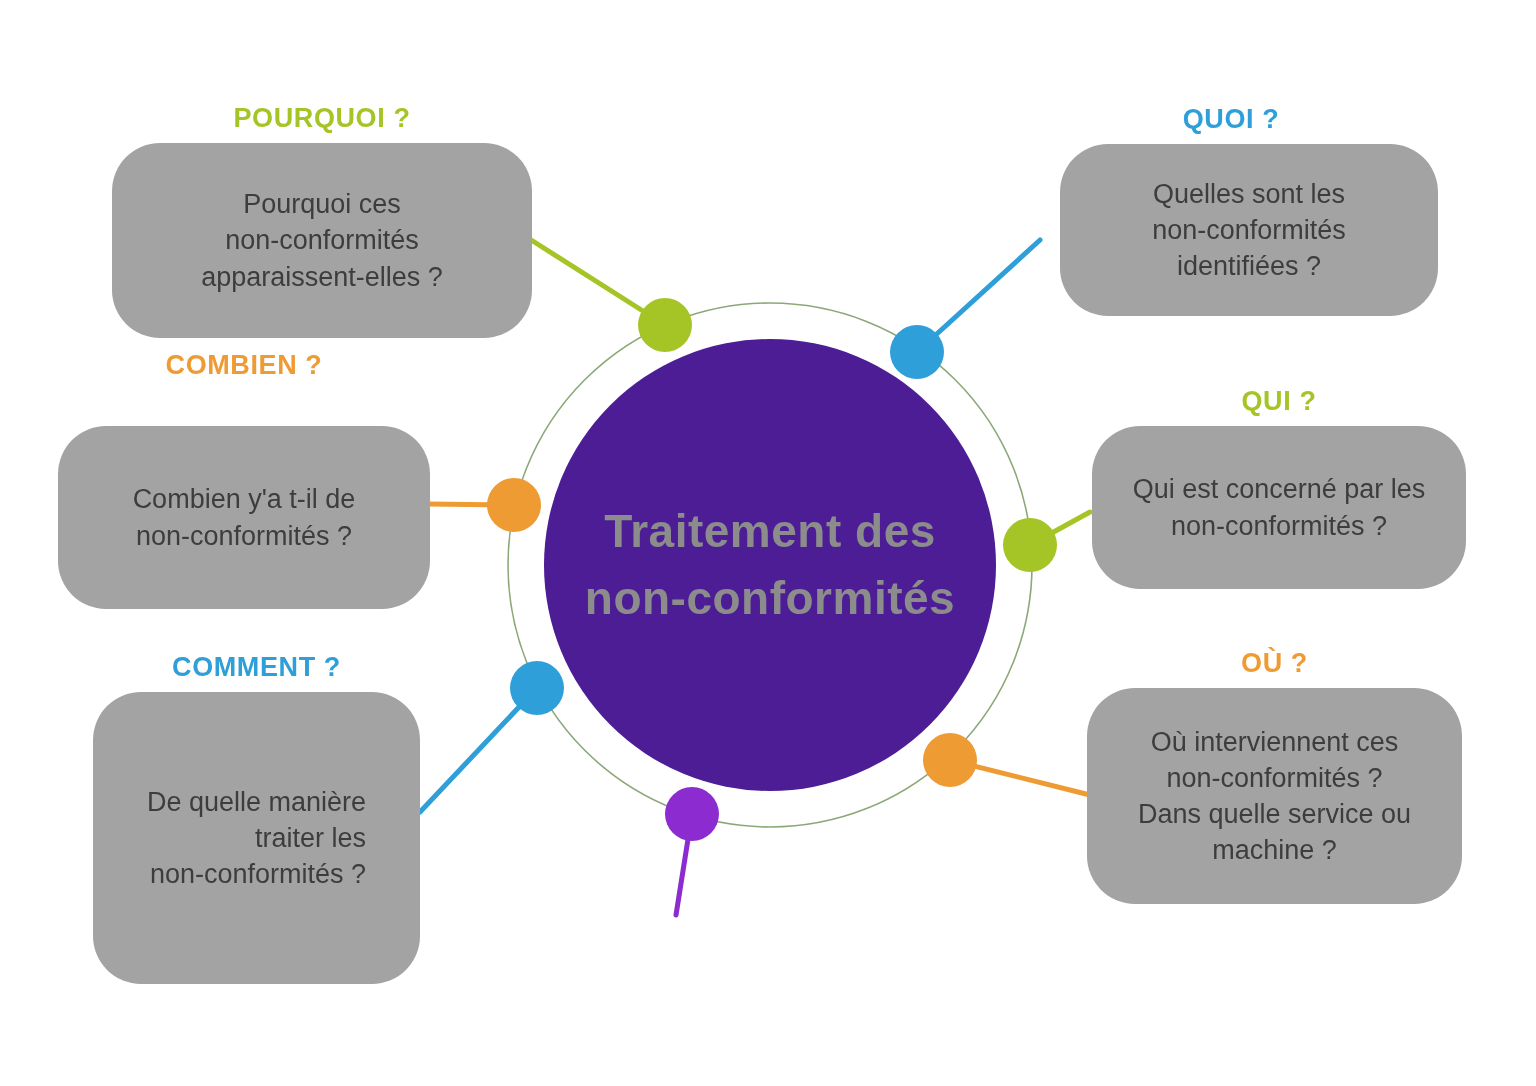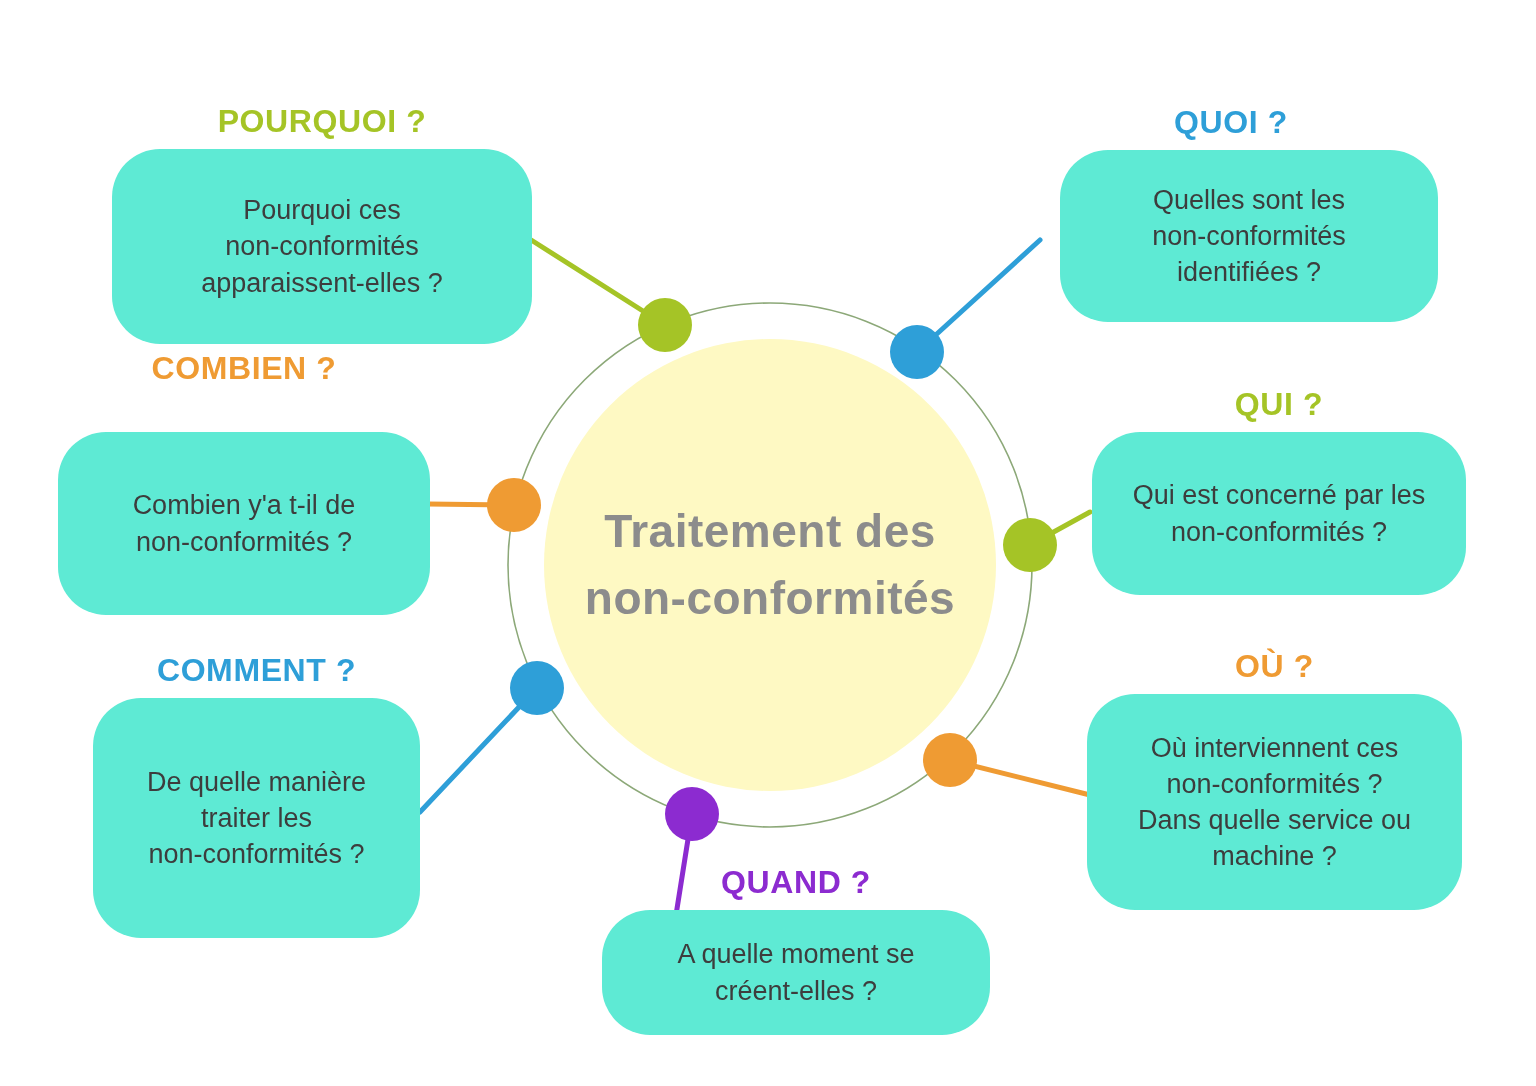--- a/index.html
+++ b/index.html
@@ -38,21 +38,21 @@
   .fill-orange { fill: #ef9b33; }
   .fill-purple { fill: #8c2bd0; }
 
   .center-circle {
     position: absolute;
     left: 544px;
     top: 339px;
     width: 452px;
     height: 452px;
     border-radius: 50%;
-    background: #fef9c3;
+    background: #4c1d95;
     display: flex;
     align-items: center;
     justify-content: center;
   }
   .center-title {
     font-size: 46px;
     font-weight: bold;
     color: #8c8c8c;
     text-align: center;
     line-height: 1.45;
@@ -60,33 +60,33 @@
     letter-spacing: 0.5px;
   }
 
   .card {
     position: absolute;
     display: flex;
     flex-direction: column;
     align-items: center;
   }
   .card-label {
-    font-size: 32px;
+    font-size: 27px;
     font-weight: bold;
     letter-spacing: 0.6px;
     margin-bottom: 9px;
     text-align: center;
   }
   .text-green  { color: #a5c426; }
   .text-blue   { color: #2e9fd8; }
   .text-orange { color: #ef9b33; }
   .text-purple { color: #8c2bd0; }
 
   .bubble {
-    background: #5eead4;
+    background: #a3a3a3;
     border-radius: 48px;
     width: 100%;
     box-sizing: border-box;
     padding: 10px 24px;
     display: flex;
     align-items: center;
     justify-content: center;
     text-align: center;
     font-size: 27px;
     line-height: 1.34;
@@ -100,21 +100,21 @@
   #card-quoi     { left: 1042px; top: 104px;  width: 378px; }
   #card-quoi .bubble { height: 172px; margin-left: 36px; }
 
   #card-combien  { left: 58px;   top: 350px;  width: 372px; gap: 36px; }
   #card-combien .bubble { height: 183px; text-align: center; }
 
   #card-qui      { left: 1092px; top: 386px;  width: 374px; }
   #card-qui .bubble { height: 163px; }
 
   #card-comment  { left: 93px;   top: 652px;  width: 327px; }
-  #card-comment .bubble { height: 240px; }
+  #card-comment .bubble { height: 292px; text-align: right; }
 
   #card-ou       { left: 1087px; top: 648px;  width: 375px; }
   #card-ou .bubble { height: 216px; }
 
   #card-quand    { left: 602px;  top: 864px;  width: 388px; }
   #card-quand .bubble { height: 125px; }
 </style>
 </head>
 <body>
 
@@ -179,19 +179,14 @@
   </div>
 
   <div class="card" id="card-ou">
     <div class="card-label text-orange">OÙ ?</div>
     <div class="bubble">Où interviennent ces
 non-conformités ?
 Dans quelle service ou
 machine ?</div>
   </div>
 
-  <div class="card" id="card-quand">
-    <div class="card-label text-purple">QUAND ?</div>
-    <div class="bubble">A quelle moment se
-créent-elles ?</div>
-  </div>
 
 </div>
 
 </body></html>

